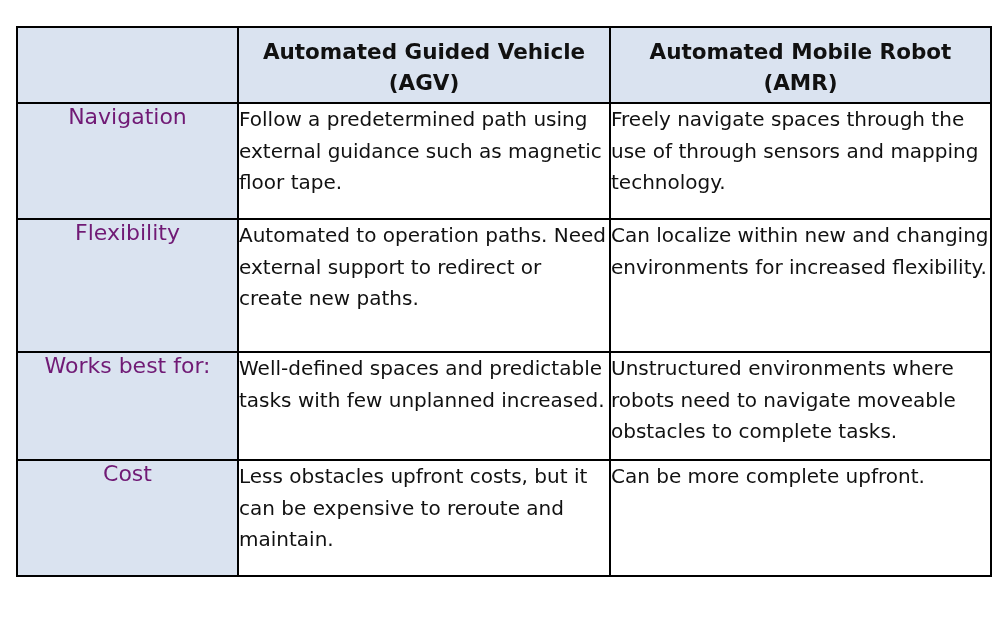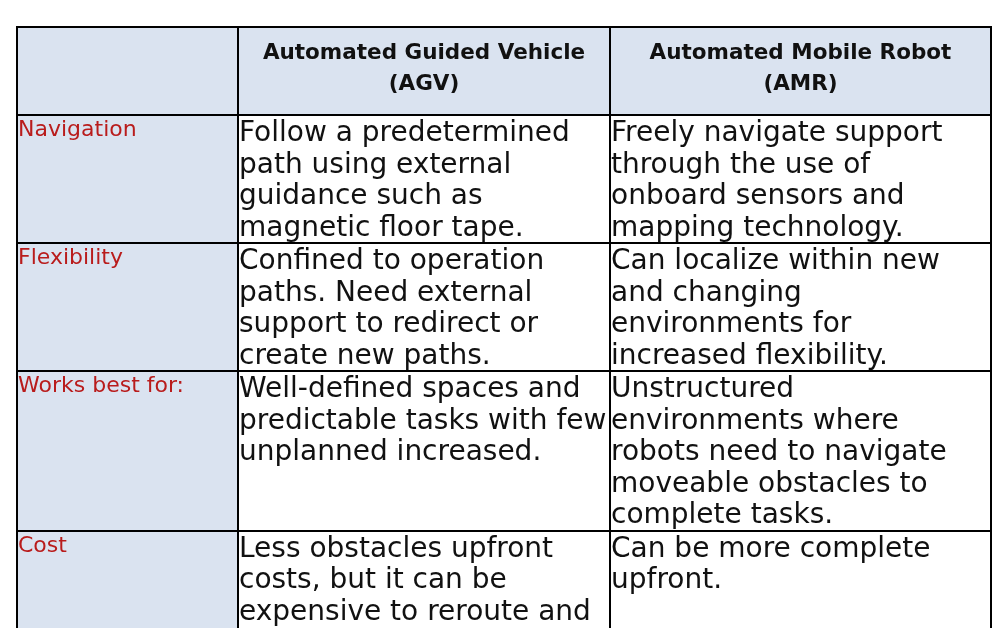--- a/index.html
+++ b/index.html
@@ -26,35 +26,35 @@
     font-size: 21.5px;
     line-height: 31px;
     color: #111;
     text-align: center;
     vertical-align: top;
   }
   th .inner { padding-top: 8px; }
   th.corner { background: #dae3f0; }
   td.label {
     background: #dae3f0;
-    color: #b91c1c;
+    color: #701a75;
     font-size: 22px;
-    text-align: left;
+    text-align: center;
     vertical-align: middle;
   }
   td.body {
-    font-size: 28px;
+    font-size: 20px;
     line-height: 31.5px;
     color: #111;
     padding: 5px 6px 0 10px;
   }
-  tr.h { height: 88px; }
+  tr.h { height: 76px; }
   tr.r1 { height: 116px; }
-  tr.r2 { height: 119px; padding-left: 13px; }
-  tr.r3 { height: 148px; }
+  tr.r2 { height: 133px; padding-left: 13px; }
+  tr.r3 { height: 108px; }
   tr.r4 { height: 116px; }
 </style>
 </head>
 <body>
 
 <table class="cmp">
   <colgroup>
       <col class="c0">
       <col class="c1">
       <col class="c2">
@@ -71,25 +71,25 @@
     <th>
       <div class="inner">
         <div>Automated Mobile Robot</div>
         <div>(AMR)</div>
       </div>
     </th>
   </tr>
   <tr class="r1">
     <td class="label">Navigation</td>
     <td class="body">Follow a predetermined path using external guidance such as magnetic floor tape.</td>
-    <td class="body">Freely navigate support through the use of onboard sensors and mapping technology.</td>
+    <td class="body">Freely navigate spaces through the use of through sensors and mapping technology.</td>
   </tr>
   <tr class="r2">
     <td class="label">Flexibility</td>
-    <td class="body">Confined to operation paths. Need external support to redirect or create new paths.</td>
+    <td class="body">Automated to operation paths. Need external support to redirect or create new paths.</td>
     <td class="body">Can localize within new and changing environments for increased flexibility.</td>
   </tr>
   <tr class="r3">
     <td class="label">Works best for:</td>
     <td class="body">Well-defined spaces and predictable tasks with few unplanned increased.</td>
     <td class="body">Unstructured environments where robots need to navigate moveable obstacles to complete tasks.</td>
   </tr>
   <tr class="r4">
     <td class="label">Cost</td>
     <td class="body">Less obstacles upfront costs, but it can be expensive to reroute and maintain.</td>

